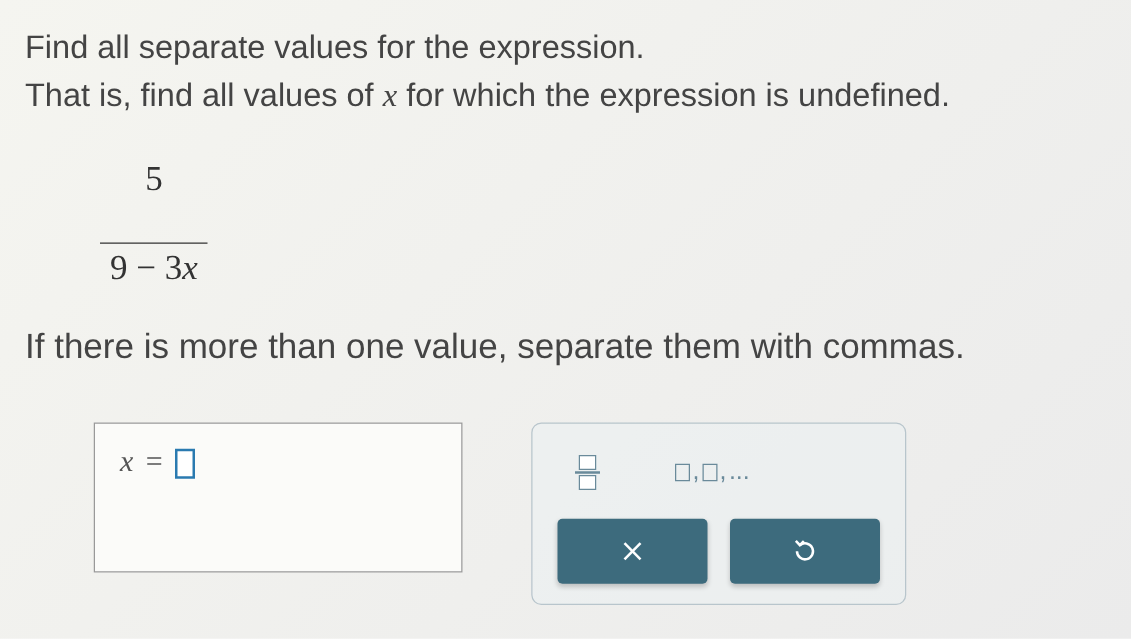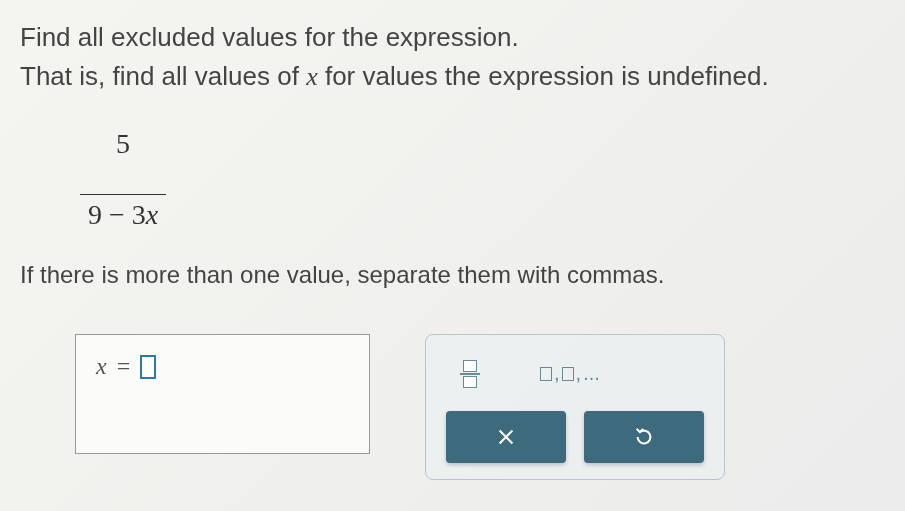--- a/index.html
+++ b/index.html
@@ -39,21 +39,21 @@
       display: block;
       padding: 2px 12px;
     }
     .fraction .den {
       display: block;
       border-top: 1.5px solid #333;
       padding: 4px 8px 2px 8px;
       margin-top: 32px;
     }
     .note {
-      font-size: 24px;
+      font-size: 28px;
       color: #444;
       margin-bottom: 45px;
     }
     .bottom-row {
       display: flex;
       align-items: flex-start;
       gap: 55px;
       padding-left: 55px;
     }
     .answer-box {
@@ -148,22 +148,22 @@
       height: 22px;
       stroke: #fff;
       stroke-width: 2.2;
       fill: none;
     }
   </style>
 </head>
 <body>
 
 <div class="instruction">
-  <span>Find all excluded values for the expression.</span><br>
-  <span>That is, find all values of </span><span class="italic-var">x</span><span> for values the expression is undefined.</span>
+  <span>Find all separate values for the expression.</span><br>
+  <span>That is, find all values of </span><span class="italic-var">x</span><span> for which the expression is undefined.</span>
 </div>
 
 <div class="fraction-wrapper">
   <span class="fraction">
     <span class="num">5</span>
     <span class="den">
       <span>9 − 3</span><span class="italic-var">x</span>
     </span>
   </span>
 </div>

